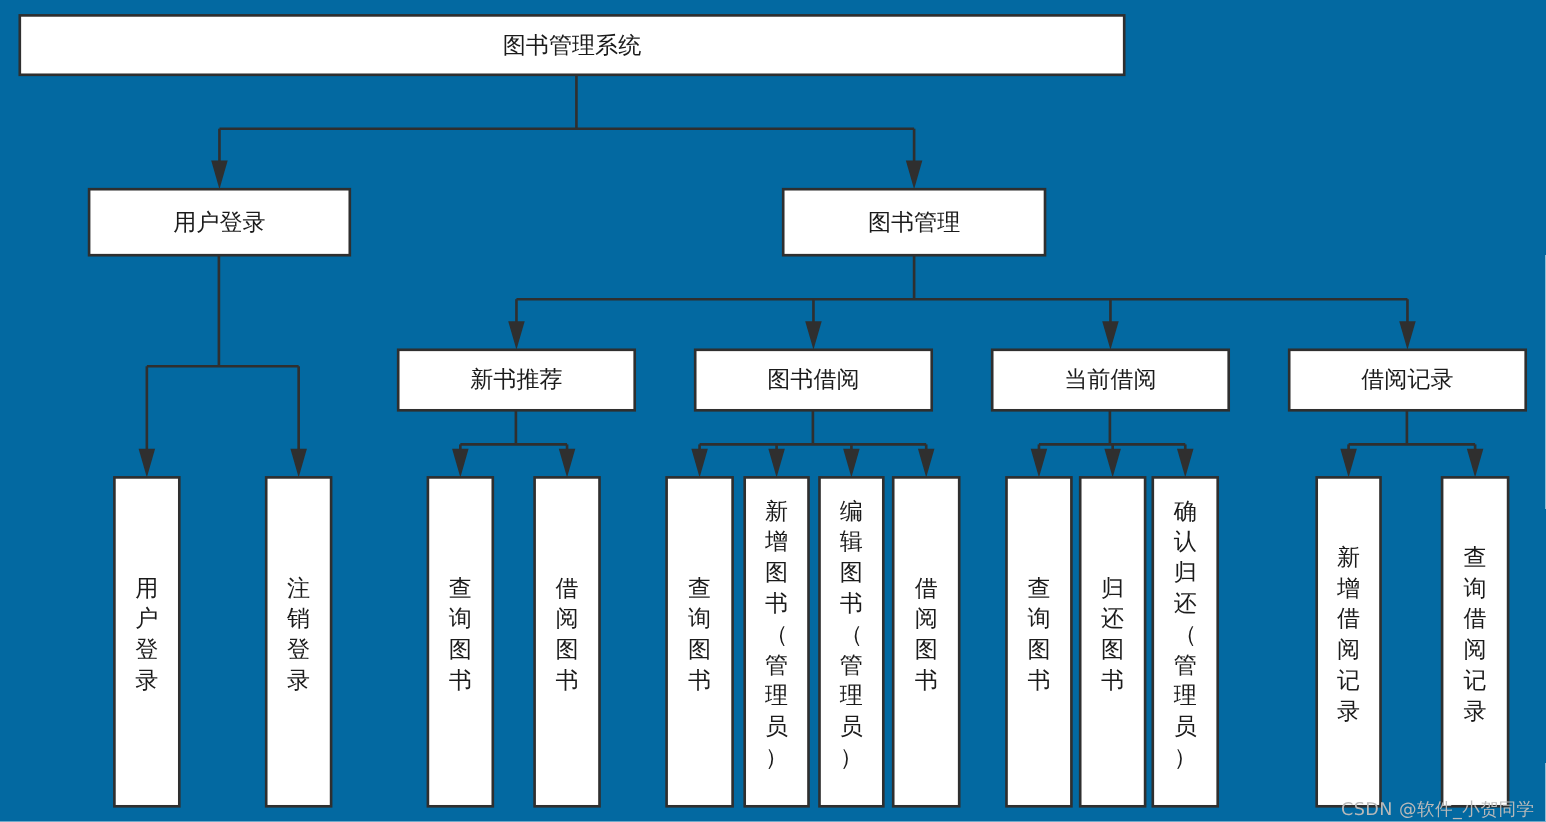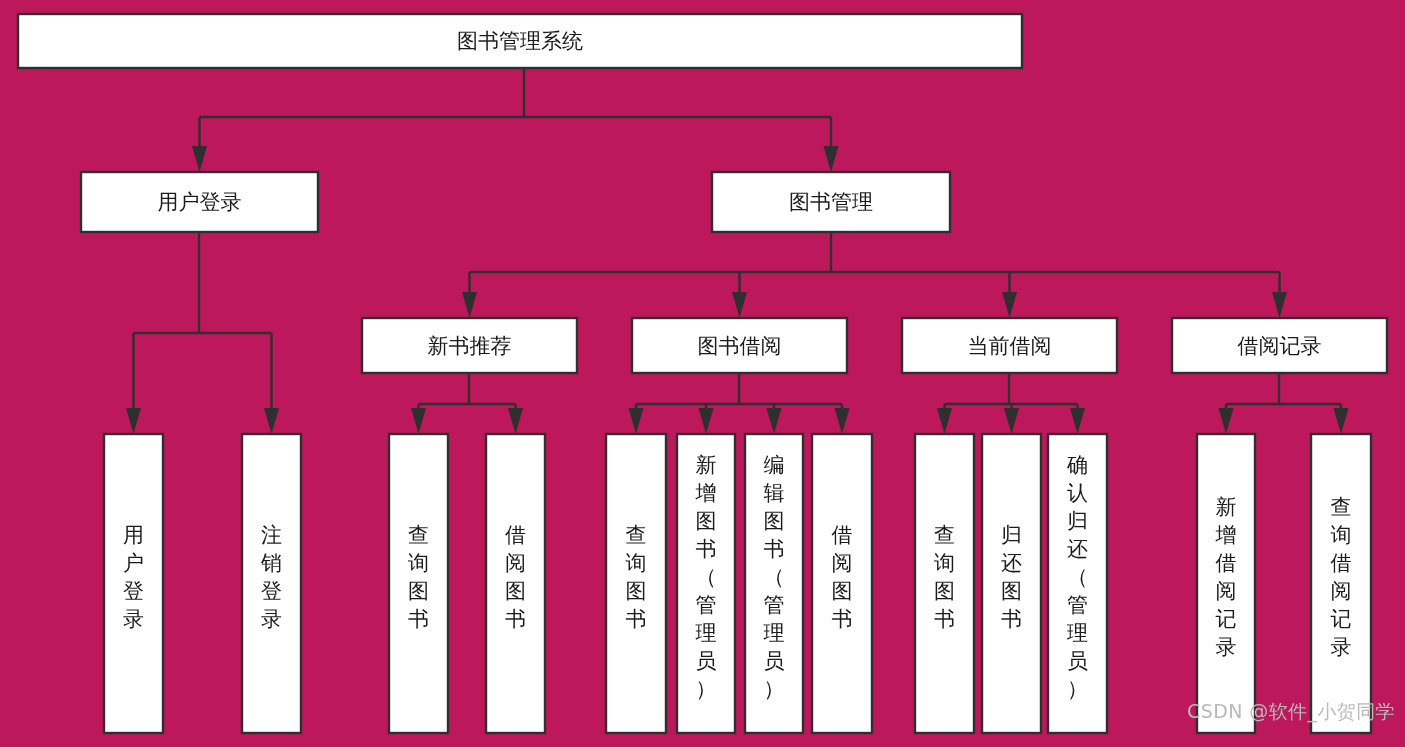--- a/index.html
+++ b/index.html
@@ -8,21 +8,21 @@
     padding: 0;
     background: #ffffff;
   }
   body {
     font-family: "DejaVu Sans", "Liberation Sans", sans-serif;
   }
   #diagram-root {
     position: relative;
     width: 1405px;
     height: 747px;
-    background: #be185d;
+    background: #0369a1;
     overflow: hidden;
   }
   svg.diagram-canvas {
     position: absolute;
     left: 0;
     top: 0;
     width: 1405px;
     height: 747px;
     display: block;
   }
@@ -50,23 +50,23 @@
   }
   .node-label-v {
     font-family: "DejaVu Sans", "Liberation Sans", sans-serif;
     font-size: 21px;
     fill: #1b1b1b;
     text-anchor: middle;
   }
   .watermark-text {
     position: absolute;
     right: 10px;
-    bottom: 22px;
-    font-family: "DejaVu Sans", "Liberation Sans", sans-serif;
-    font-size: 19px;
+    bottom: 0;
+    font-family: "DejaVu Sans", "Liberation Sans", sans-serif;
+    font-size: 16px;
     color: #b9b9b9;
     white-space: nowrap;
     letter-spacing: 0.4px;
     user-select: none;
   }
 </style>
 </head>
 <body>
 
 <div id="diagram-root">

